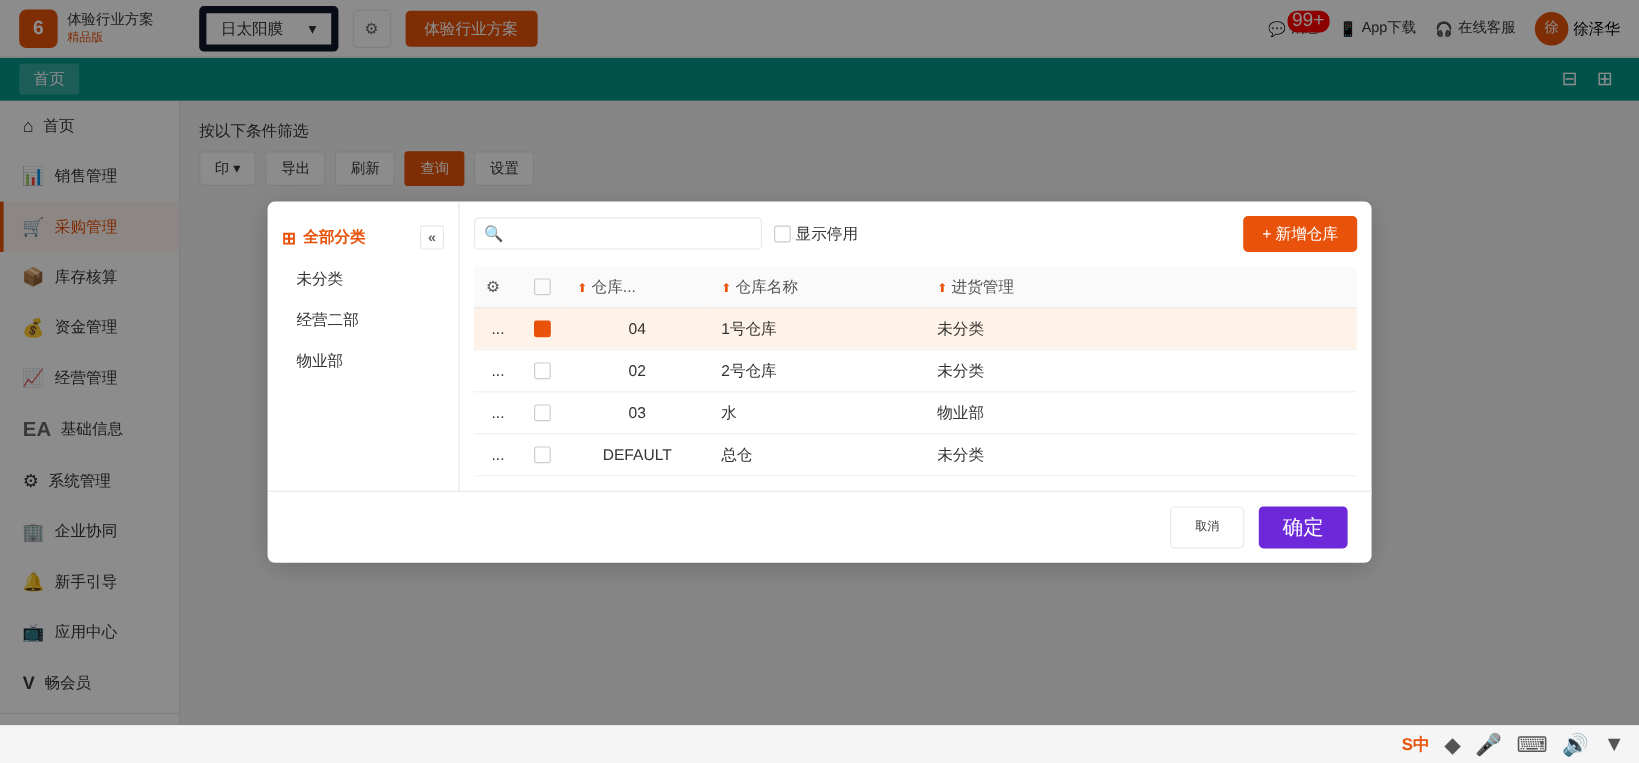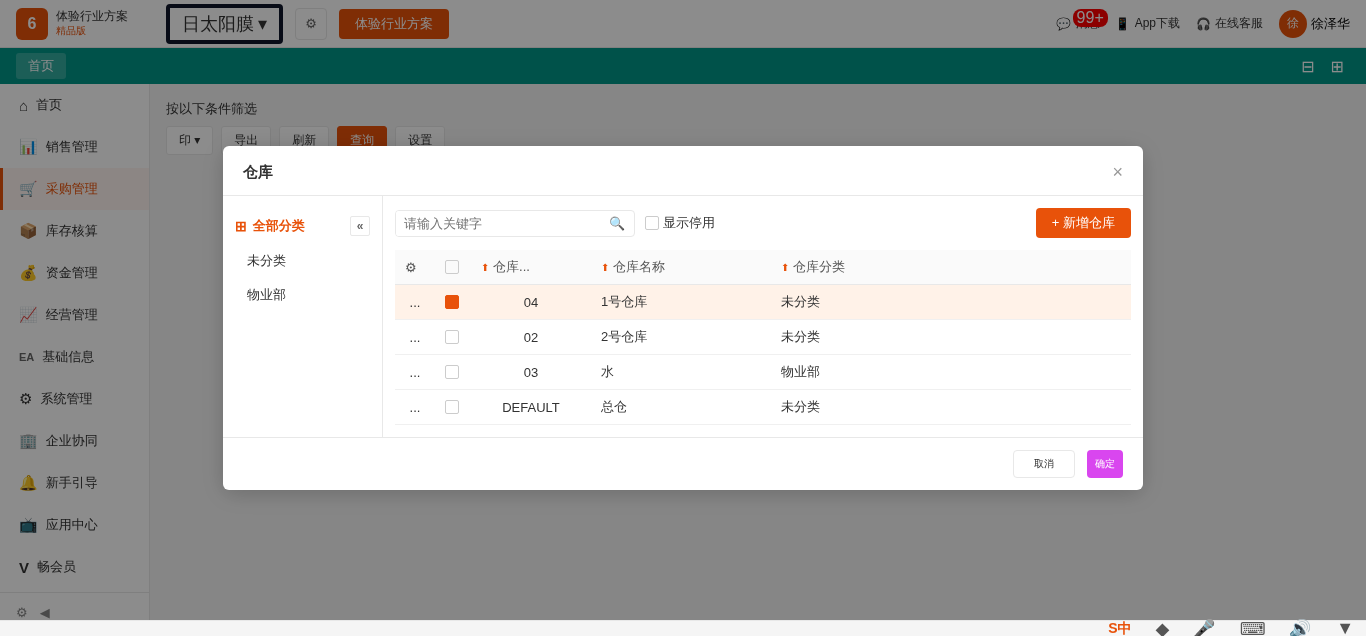--- a/index.html
+++ b/index.html
@@ -26,23 +26,23 @@
       width: 32px; height: 32px;
       background: #e8520a;
       border-radius: 6px;
       display: flex; align-items: center; justify-content: center;
       color: white; font-weight: bold; font-size: 16px;
     }
     .logo-text { font-size: 12px; color: #333; line-height: 1.3; }
     .logo-badge { font-size: 10px; color: #e8520a; }
     .nav-center { flex: 1; display: flex; align-items: center; gap: 12px; }
     .store-select {
-      display: flex; align-items: center; gap: 4px;
-      padding: 4px 12px; border: 4px solid #0f172a; border-radius: 4px;
-      cursor: pointer; color: #333; font-size: 18px;
+      display: flex; align-items: center; gap: 21px;
+      padding: 4px 12px; border: 6px solid #0f172a; border-radius: 4px;
+      cursor: pointer; color: #333; font-size: 13px;
     }
     .gear-btn {
       width: 32px; height: 32px; border: 1px solid #e8e8e8; border-radius: 4px;
       display: flex; align-items: center; justify-content: center; cursor: pointer; color: #666;
     }
     .trial-btn {
       background: #e8520a; color: white; padding: 6px 16px; border-radius: 4px;
       cursor: pointer; font-size: 13px; border: none;
     }
     .nav-right { display: flex; align-items: center; gap: 16px; }
@@ -185,30 +185,30 @@
     
     .modal-footer {
       display: flex; justify-content: flex-end; gap: 12px;
       padding: 12px 20px; border-top: 1px solid #e8e8e8;
     }
     .btn-cancel {
       padding: 6px 20px; border: 1px solid #e8e8e8; background: white;
       border-radius: 4px; cursor: pointer; font-size: 10px; color: #333;
     }
     .btn-confirm {
-      padding: 6px 8px; border: none; background: #d946ef;
-      color: white; border-radius: 4px; cursor: pointer; font-size: 10px;
+      padding: 6px 20px; border: none; background: #6d28d9;
+      color: white; border-radius: 4px; cursor: pointer; font-size: 17px;
     }
 
     
     .status-bar {
-      position: fixed; bottom: 0; left: 0; right: 0; height: 16px;
+      position: fixed; bottom: 0; left: 0; right: 0; height: 32px;
       background: #f5f5f5; border-top: 1px solid #e8e8e8;
       display: flex; align-items: center; justify-content: flex-end;
-      padding: 0 12px; gap: 24px; z-index: 200;
+      padding: 0 12px; gap: 12px; z-index: 200;
     }
     .status-icon { font-size: 18px; cursor: pointer; color: #555; }
   </style>
 </head>
 <body>
 
 <div class="top-nav">
   <div class="logo-area">
     <div class="logo-icon">
         <span>6</span>
@@ -282,21 +282,21 @@
     </div>
     <div class="sidebar-item">
       <span class="sidebar-icon">💰</span>
       <span>资金管理</span>
     </div>
     <div class="sidebar-item">
       <span class="sidebar-icon">📈</span>
       <span>经营管理</span>
     </div>
     <div class="sidebar-item">
-      <span class="sidebar-icon" style="font-size:11px;font-weight:bold;color:#666;">EA</span>
+      <span class="sidebar-icon" style="font-size:17px;font-weight:bold;color:#666;">EA</span>
       <span>基础信息</span>
     </div>
     <div class="sidebar-item">
       <span class="sidebar-icon">⚙</span>
       <span>系统管理</span>
     </div>
     <div class="sidebar-item">
       <span class="sidebar-icon">🏢</span>
       <span>企业协同</span>
     </div>
@@ -326,46 +326,44 @@
       <button class="toolbar-btn">刷新</button>
       <button class="toolbar-btn primary">查询</button>
       <button class="toolbar-btn">设置</button>
     </div>
   </div>
 </div>
 
 <div class="modal-overlay">
   <div class="modal">
 
-    <div class="modal-header">
-      <span class="modal-title">仓库</span>
-      <span class="modal-close">×</span>
-    </div>
 
     <div class="modal-body">
 
       <div class="cat-sidebar">
         <div class="cat-header">
           <span style="font-size:14px;">⊞</span>
           <span>全部分类</span>
           <div class="cat-collapse-btn">«</div>
         </div>
         <div class="cat-item">
           <span>未分类</span>
         </div>
         <div class="cat-item">
+          <span>经营二部</span>
+        </div>
+        <div class="cat-item">
           <span>物业部</span>
         </div>
       </div>
 
       <div class="table-area">
 
         <div class="table-toolbar">
           <div class="search-input-wrap">
-            <input class="search-input" type="text" placeholder="请输入关键字" style="">
             <span class="search-icon-btn">🔍</span>
           </div>
           <label class="show-disabled">
             <div class="checkbox-sq"></div>
             <span>显示停用</span>
           </label>
           <button class="add-btn">+ 新增仓库</button>
         </div>
 
         <div style="flex:1;overflow:auto;">
@@ -381,21 +379,21 @@
                 <th style="width:120px;">
                   <span class="sort-icon">⬆</span>
                   <span>仓库...</span>
                 </th>
                 <th style="width:180px;">
                   <span class="sort-icon">⬆</span>
                   <span>仓库名称</span>
                 </th>
                 <th>
                   <span class="sort-icon">⬆</span>
-                  <span>仓库分类</span>
+                  <span>进货管理</span>
                 </th>
               </tr>
             </thead>
             <tbody id="table-body">
             <tr class="selected">
     <td class="gear-cell">...</td>
     <td>
       <div class="checkbox-sq" style="background:#e8520a;border-color:#e8520a;"></div>
     </td>
     <td class="row-num">04</td>

